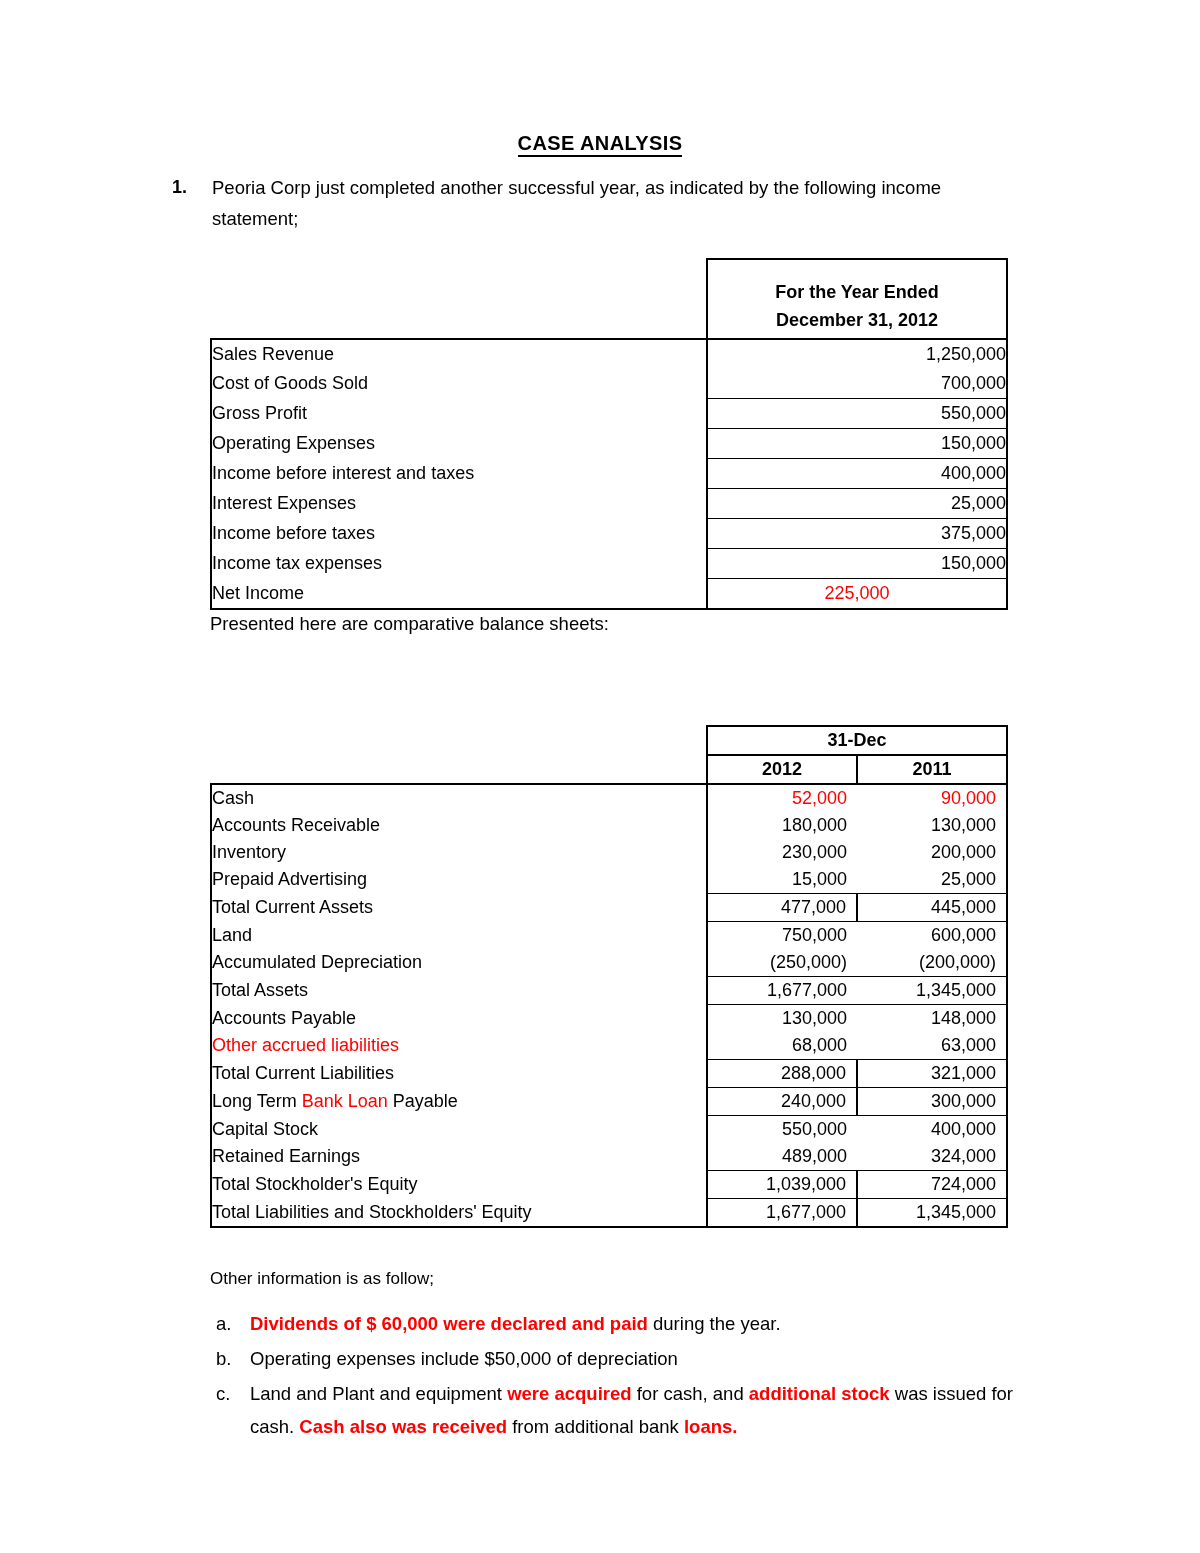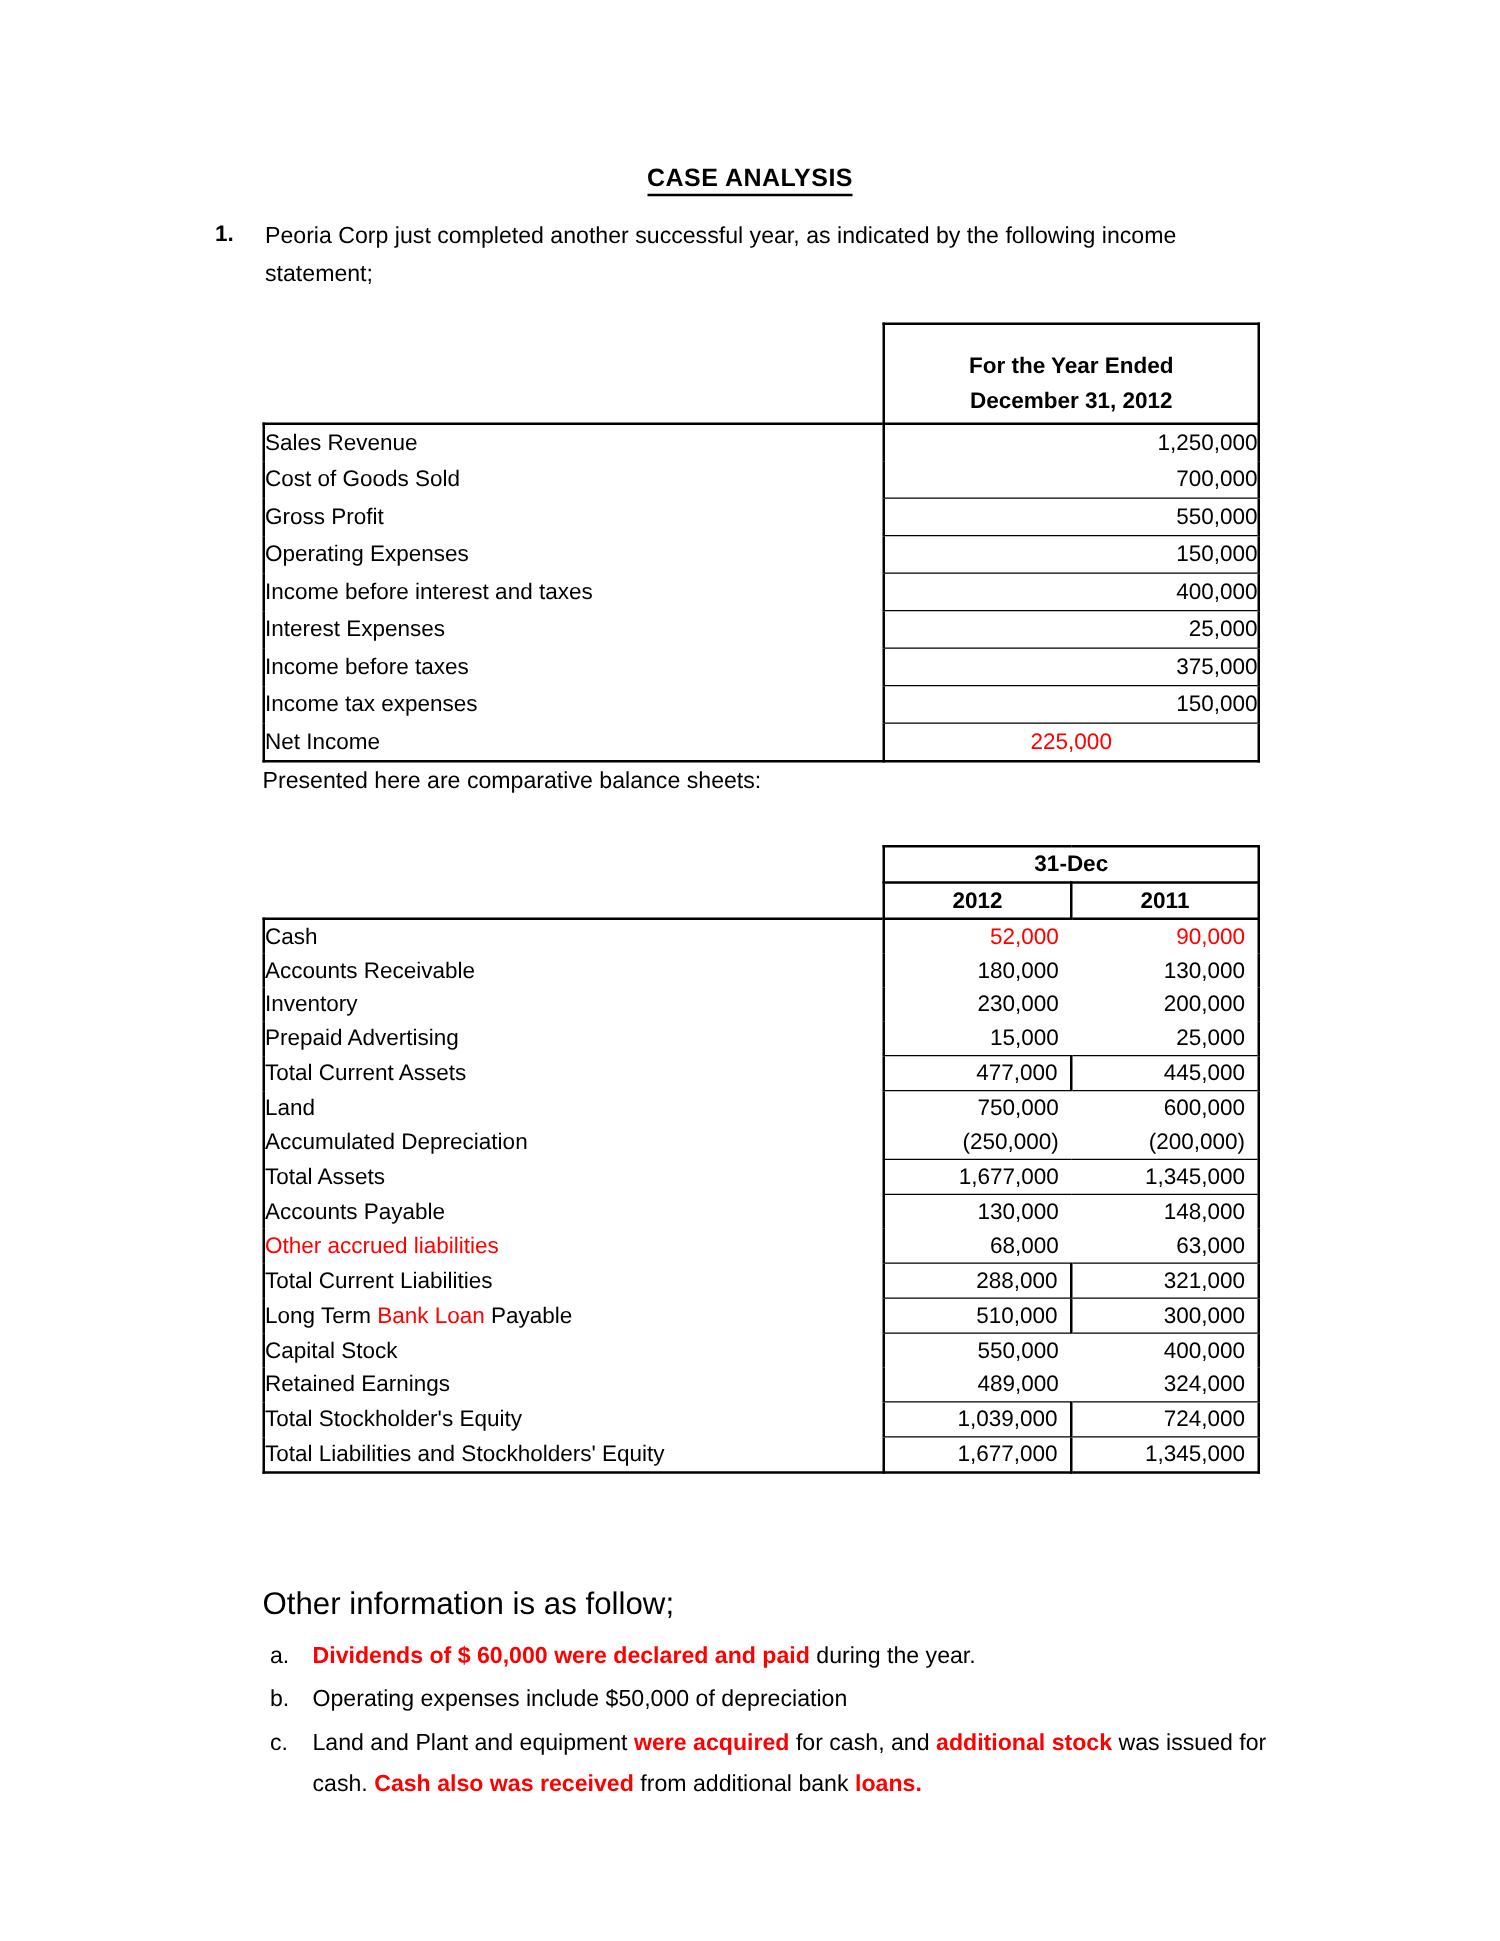--- a/index.html
+++ b/index.html
@@ -128,21 +128,21 @@
   .mid-text {
     position: absolute;
     left: 210px;
     top: 613px;
     font-size: 18.5px;
   }
 
   
   #balance-table {
     left: 210px;
-    top: 676px;
+    top: 725px;
     width: 796px;
   }
   #balance-table col.c-label { width: 496px; }
   #balance-table col.c-y1    { width: 150px; }
   #balance-table col.c-y2    { width: 150px; }
 
   #balance-table td.bs-blank { border: none; }
   #balance-table td.bs-31dec {
     border: 2px solid #000;
     text-align: center;
@@ -184,21 +184,21 @@
     border-top: 1.6px solid #000;
     border-bottom: 1.6px solid #000;
   }
   #balance-table tr.last-body td.v { border-bottom: 2px solid #000; }
 
   
   .other-info {
     position: absolute;
     left: 210px;
     top: 1269px;
-    font-size: 25px;
+    font-size: 17px;
   }
   .notes {
     position: absolute;
     left: 210px;
     top: 1307px;
     width: 845px;
     font-size: 18.5px;
     line-height: 33px;
   }
   .note {
@@ -346,21 +346,21 @@
           <td class="v col1 b">68,000</td>
           <td class="v col2 b">63,000</td>
         </tr>
         <tr class="total">
           <td class="lbl b">Total Current Liabilities</td>
           <td class="v col1 b">288,000</td>
           <td class="v col2 b">321,000</td>
         </tr>
         <tr class="total">
           <td class="lbl b"><span>Long Term </span><span class="red">Bank Loan</span><span> Payable</span></td>
-          <td class="v col1 b">510,000</td>
+          <td class="v col1 b">240,000</td>
           <td class="v col2 b">300,000</td>
         </tr>
         <tr>
           <td class="lbl">Capital Stock</td>
           <td class="v col1">550,000</td>
           <td class="v col2">400,000</td>
         </tr>
         <tr>
           <td class="lbl">Retained Earnings</td>
           <td class="v col1">489,000</td>

